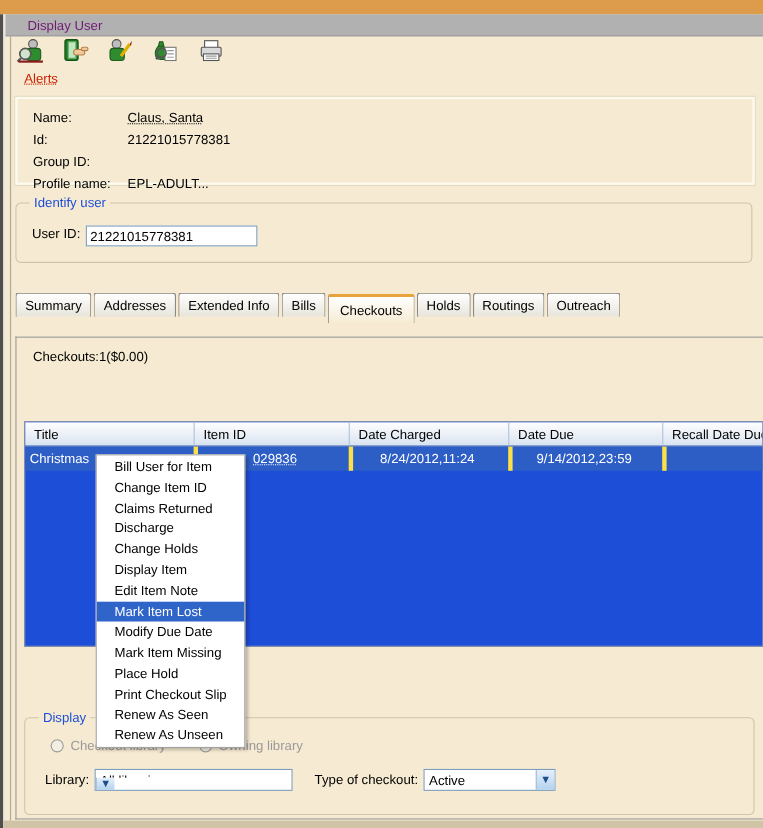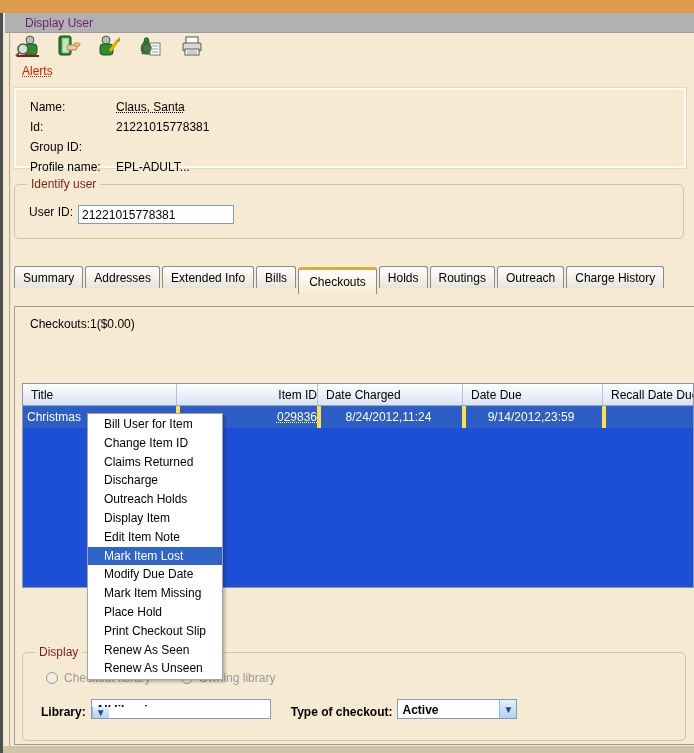--- a/index.html
+++ b/index.html
@@ -28,21 +28,21 @@
   .info-panel {
     position:absolute; left:14px; top:88px; width:672px; height:80px;
     border:2px solid #fdfaf0; box-shadow:0 0 0 1px #e3d9bd;
     padding:7px 0 0 14px; line-height:20px;
   }
   .info-row { display:flex; }
   .info-label { width:86px; }
   .info-value.link { text-decoration:underline dotted 1px; cursor:pointer; }
   
   .group { position:absolute; border:1px solid #cfc5aa; border-radius:5px; }
-  .group-legend { position:absolute; top:-8px; left:12px; background:#f6ebd2; padding:0 4px; color:#7f1d1d; }
+  .group-legend { position:absolute; top:-8px; left:12px; background:#f6ebd2; padding:0 4px; color:#1d4ed8; }
   .identify-group { left:14px; top:184px; width:670px; height:55px; }
   .id-row { position:absolute; left:14px; top:20px; display:flex; }
   .id-row label { margin-right:5px; }
   .text-input {
     width:156px; height:19px; border:1px solid #7f9db9; background:#fff;
     font-family:"Liberation Sans", sans-serif; font-size:12px; padding:1px 3px; color:#000;
   }
   
   .tabs { position:absolute; left:14px; top:266px; height:25px; display:flex; align-items:flex-start; z-index:2; }
   .tab {
@@ -59,40 +59,40 @@
   }
   .checkouts-summary { position:absolute; left:30px; top:317px; }
   
   .grid {
     position:absolute; left:22px; top:383px; width:672px; height:205px;
     border:1px solid #8a97a8; background:#1d4ed8;
   }
   .thead { display:flex; height:22px; background:linear-gradient(#fefefe,#d8e3f1); border-bottom:1px solid #95a7bf; }
   .th { padding:4px 0 0 8px; border-left:1px solid #aec3da; overflow:hidden; white-space:nowrap; cursor:pointer; }
   .th:first-child { border-left:none; }
-  .col-title { width:153px; } .col-item { width:141px;text-align:right; } .col-charged { width:145px; } .col-due { width:140px; } .col-recall { flex:1; }
+  .col-title { width:153px; } .col-item { width:141px; } .col-charged { width:145px; } .col-due { width:140px; } .col-recall { flex:1; }
   .trow { display:flex; height:22px; background:#2d5ec6; color:#fff; cursor:pointer; }
   .td { padding-top:4px; border-left:4px solid #fde047; overflow:hidden; white-space:nowrap; }
   .td:first-child { border-left:none; padding-left:4px; }
   .td-item { padding-left:50px; }
   .td-item span { text-decoration:underline dotted 1px; }
   .td-right { text-align:center; padding-right:6px; }
   
   .menu {
     position:absolute; left:87px; top:413px; width:136px; z-index:50;
     background:#fff; border:1px solid #a3a3a3; box-shadow:2px 2px 3px rgba(0,0,0,.25); padding:1px 0;
   }
   .menu-item { line-height:18.8px; height:18.8px; padding-left:16px; white-space:nowrap; cursor:pointer; }
   .menu-item.selected { background:#2f64c8; color:#fff; }
   
   .display-group { left:22px; top:652px; width:664px; height:89px; }
   .radio-row { position:absolute; left:23px; top:18px; display:flex; align-items:center; gap:6px; }
   .radio { width:12px; height:12px; border:1px solid #9a9a9a; border-radius:50%; background:#f2eee2; }
   .radio-label { color:#9a9a9a; margin-right:24px; }
-  .combo-row { position:absolute; left:18px; top:46px; display:flex; align-items:flex-end;font-weight:bold; }
+  .combo-row { position:absolute; left:18px; top:46px; display:flex; align-items:center; }
   .combo {
     height:20px; border:1px solid #7f9db9; background:#fff; display:flex; align-items:stretch; cursor:pointer;
   }
   .combo-value { flex:1; padding:3px 4px 0; overflow:hidden; white-space:nowrap; }
   .combo-btn {
     width:17px; background:linear-gradient(#e4f0fc,#b5d2ee); border-left:1px solid #9ab7d6;
     display:flex; align-items:center; justify-content:center; color:#1c4f8b; font-size:10px;
   }
   .lbl { margin-right:5px; }
 </style>
@@ -203,21 +203,20 @@
       <div class="tab">Bills</div>
 
       <div class="tab active">Checkouts</div>
 
       <div class="tab">Holds</div>
 
       <div class="tab">Routings</div>
 
       <div class="tab">Outreach</div>
 
-      <div class="tab">Charge History</div>
     </div>
   <div class="tab-panel"></div>
 
   <div class="checkouts-summary">Checkouts:1($0.00)</div>
 
   <div class="grid">
     <div class="thead">
       <div class="th col-title">Title</div>
       <div class="th col-item">Item ID</div>
       <div class="th col-charged">Date Charged</div>
@@ -270,21 +269,21 @@
   <div class="menu">
 
       <div class="menu-item">Bill User for Item</div>
 
       <div class="menu-item">Change Item ID</div>
 
       <div class="menu-item">Claims Returned</div>
 
       <div class="menu-item">Discharge</div>
 
-      <div class="menu-item">Outreach Holds</div>
+      <div class="menu-item">Change Holds</div>
 
       <div class="menu-item">Display Item</div>
 
       <div class="menu-item">Edit Item Note</div>
 
       <div class="menu-item selected">Mark Item Lost</div>
 
       <div class="menu-item">Modify Due Date</div>
 
       <div class="menu-item">Mark Item Missing</div>

